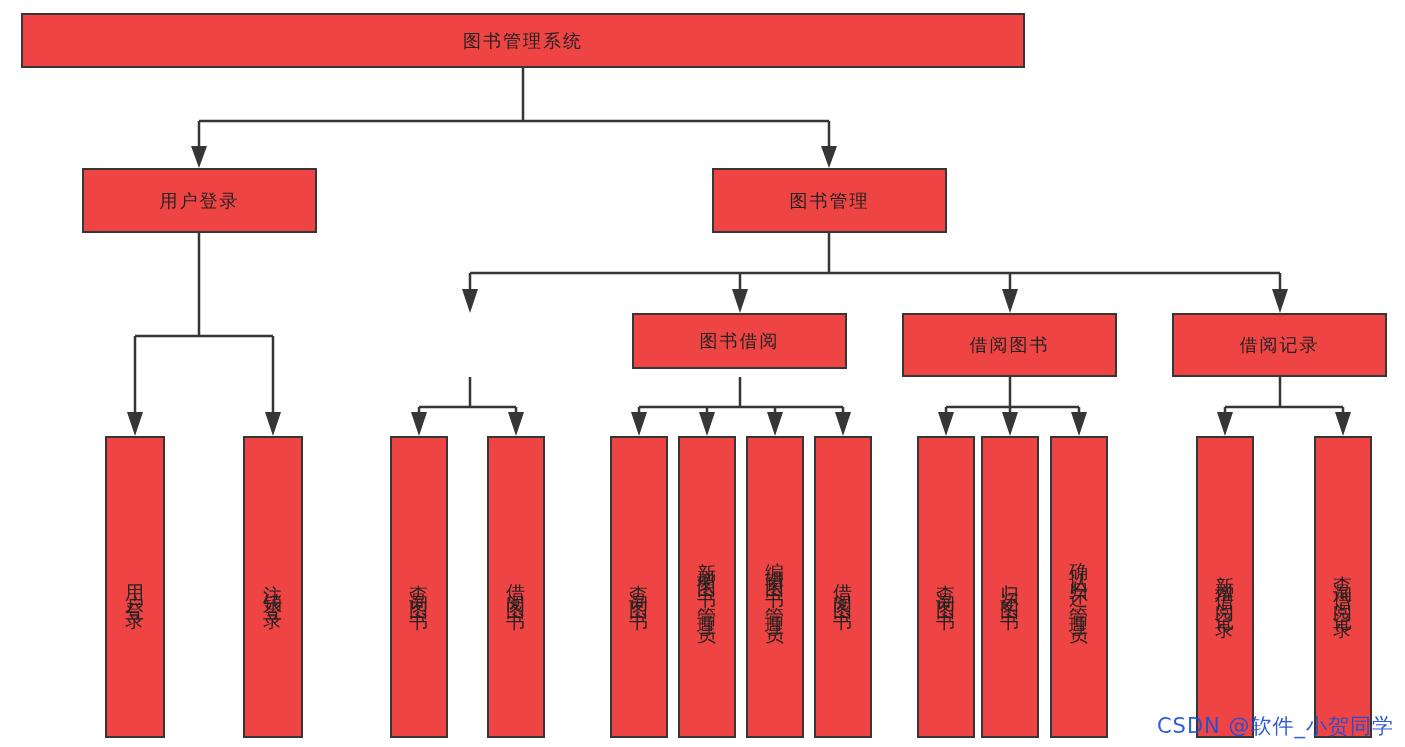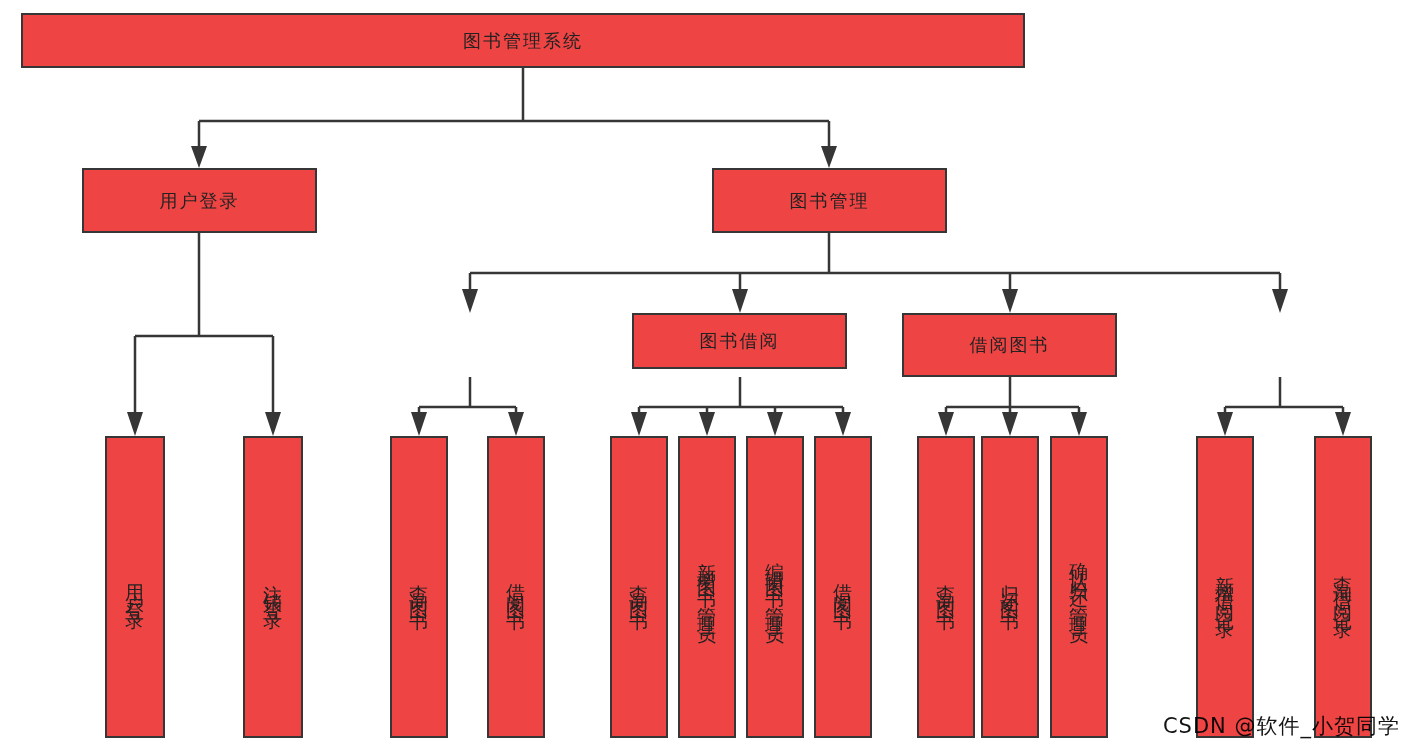--- a/index.html
+++ b/index.html
@@ -34,25 +34,25 @@
   }
   .box.v {
     writing-mode: vertical-rl;
     text-orientation: mixed;
     font-size: 19px;
     letter-spacing: 9px;
     line-height: 1.1;
   }
   .watermark {
     position: absolute;
-    right: 5px;
+    right: 11px;
     bottom: 7px;
     font-size: 21px;
     letter-spacing: 1px;
-    color: #000000;
+    color: #1d4ed8;
     opacity: 0.92;
     z-index: 3;
     white-space: nowrap;
   }
 </style>
 </head>
 <body>
 
 <div class="canvas">
 
@@ -99,20 +99,23 @@
   <div class="box h" style="left:712px; top:168px; width:235px; height:65px">
     <span>图书管理</span>
   </div>
 
   <div class="box h" style="left:632px; top:313px; width:215px; height:56px">
     <span>图书借阅</span>
   </div>
   <div class="box h" style="left:902px; top:313px; width:215px; height:64px">
     <span>借阅图书</span>
   </div>
+  <div class="box h" style="left:1172px; top:313px; width:215px; height:64px">
+    <span>借阅记录</span>
+  </div>
 
   <div class="box v" style="left:105px; top:436px; width:60px; height:302px">
     <span>用户登录</span>
   </div>
   <div class="box v" style="left:243px; top:436px; width:60px; height:302px">
     <span>注销登录</span>
   </div>
 
   <div class="box v" style="left:390px; top:436px; width:58px; height:302px">
     <span>查询图书</span>

